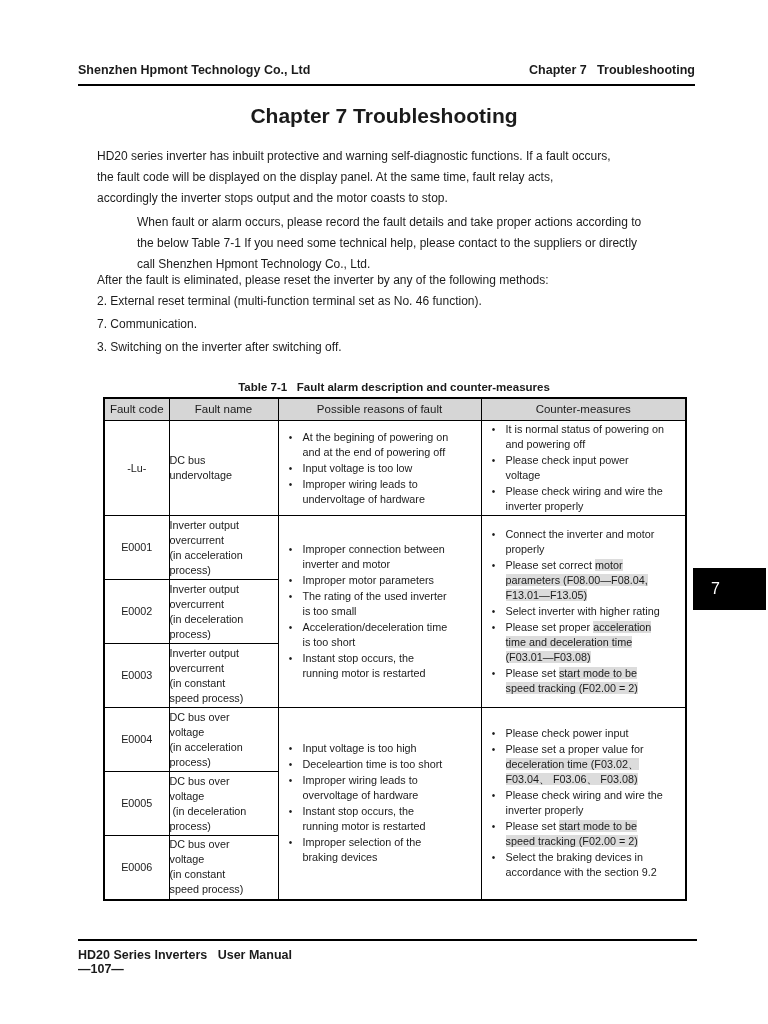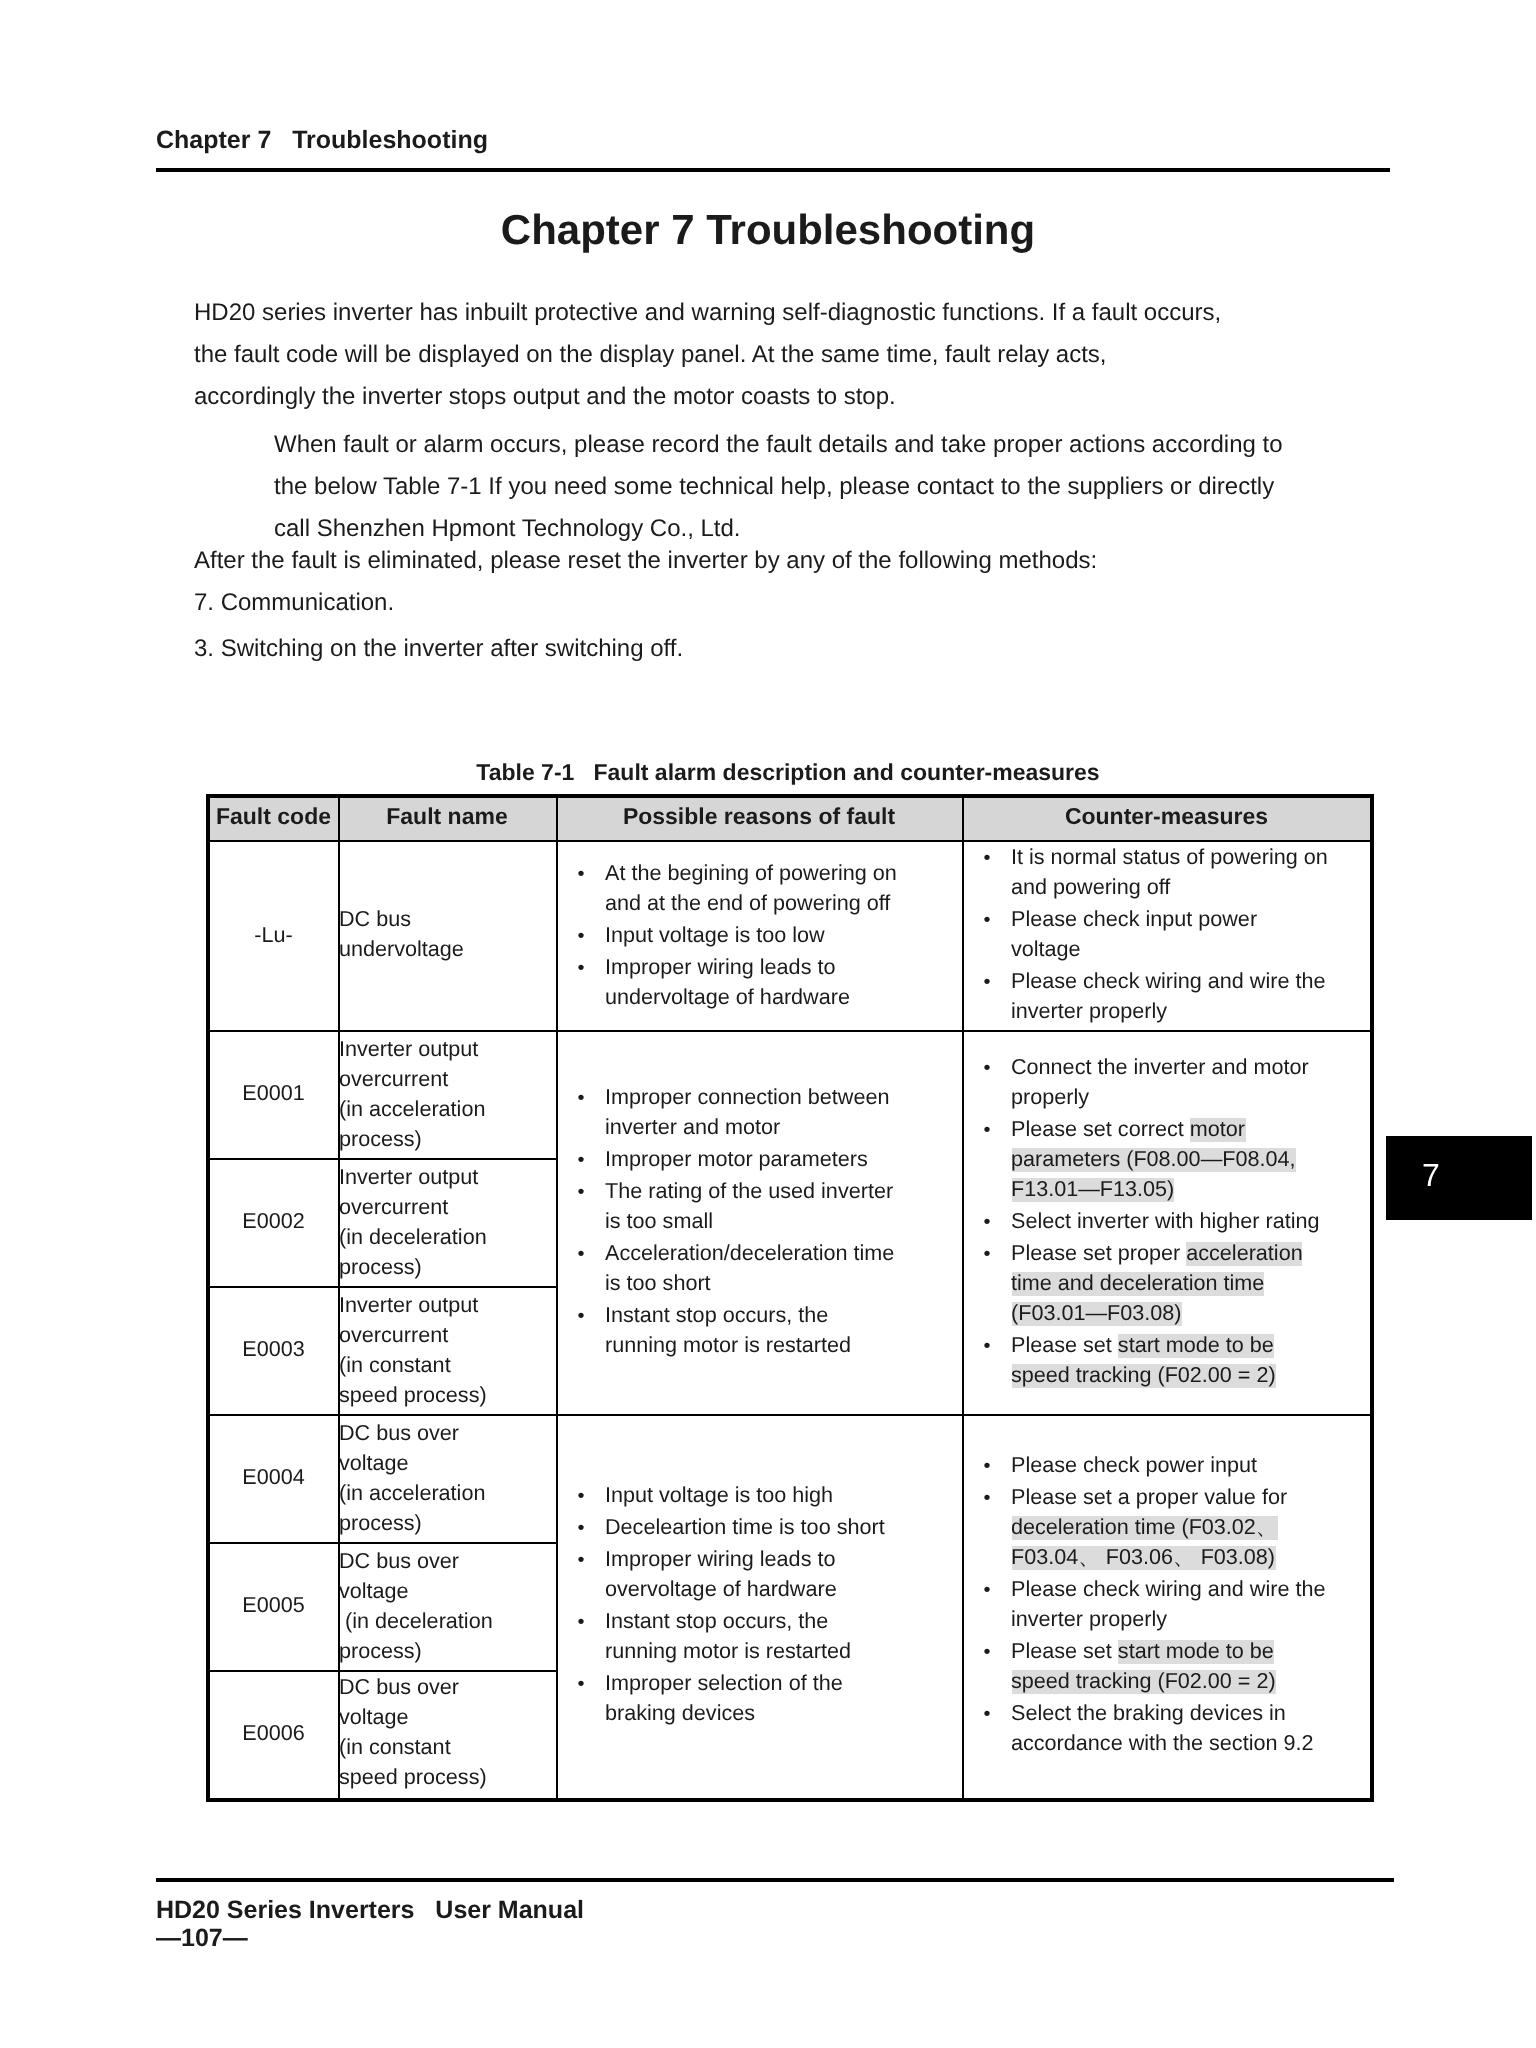--- a/index.html
+++ b/index.html
@@ -48,21 +48,21 @@
     border: 2px solid #000;
     font-size: 10.8px; line-height: 15px;
     table-layout: fixed;
   }
   .fault-table col.c1 { width: 65px; }
   .fault-table col.c2 { width: 109px; }
   .fault-table col.c3 { width: 203px; }
   .fault-table col.c4 { width: 205px; }
   .fault-table th, .fault-table td { border: 1px solid #000; padding: 0; }
   .fault-table th {
-    background: #d6d6d6; font-weight: bold; font-size: 11.5px;
+    background: #d6d6d6; font-weight: normal; font-size: 11.5px;
     height: 21px; text-align: center; vertical-align: middle; margin-left: 32px;
   }
   .fault-table td { vertical-align: middle; }
   tr.row-tall { height: 94px; }
   tr.row-std  { height: 64px; }
   .cell-code { text-align: center; white-space: pre; }
   .cell-name { padding: 3px 4px 3px 8px; white-space: pre; }
   .cell-list { padding: 4px 2px 4px 6px; }
   .bullet-item { display: flex; margin: 1px 0; }
   .bullet-glyph { flex: 0 0 24px; text-align: center; font-size: 10px; }
@@ -86,34 +86,36 @@
     white-space: pre;
     flex-direction: column;
   }
 </style>
 </head>
 <body>
 
 <div class="page">
 
   <div class="doc-header">
+    <span>Shenzhen Hpmont Technology Co., Ltd</span>
     <span>Chapter 7   Troubleshooting</span>
   </div>
 
   <div class="doc-title">Chapter 7 Troubleshooting</div>
 
   <div class="para" id="p1">HD20 series inverter has inbuilt protective and warning self-diagnostic functions. If a fault occurs,
 the fault code will be displayed on the display panel. At the same time, fault relay acts,
 accordingly the inverter stops output and the motor coasts to stop.</div>
   <div class="para" id="p2">When fault or alarm occurs, please record the fault details and take proper actions according to
 the below Table 7-1 If you need some technical help, please contact to the suppliers or directly
 call Shenzhen Hpmont Technology Co., Ltd.</div>
   <div class="para" id="reset-intro">After the fault is eliminated, please reset the inverter by any of the following methods:</div>
 
   <div class="methods">
+    <div class="method-item">2. External reset terminal (multi-function terminal set as No. 46 function).</div>
     <div class="method-item">7. Communication.</div>
     <div class="method-item">3. Switching on the inverter after switching off.</div>
   </div>
 
   <div class="table-caption">Table 7-1   Fault alarm description and counter-measures</div>
 
   <table class="fault-table">
     <colgroup>
         <col class="c1">
         <col class="c2">

